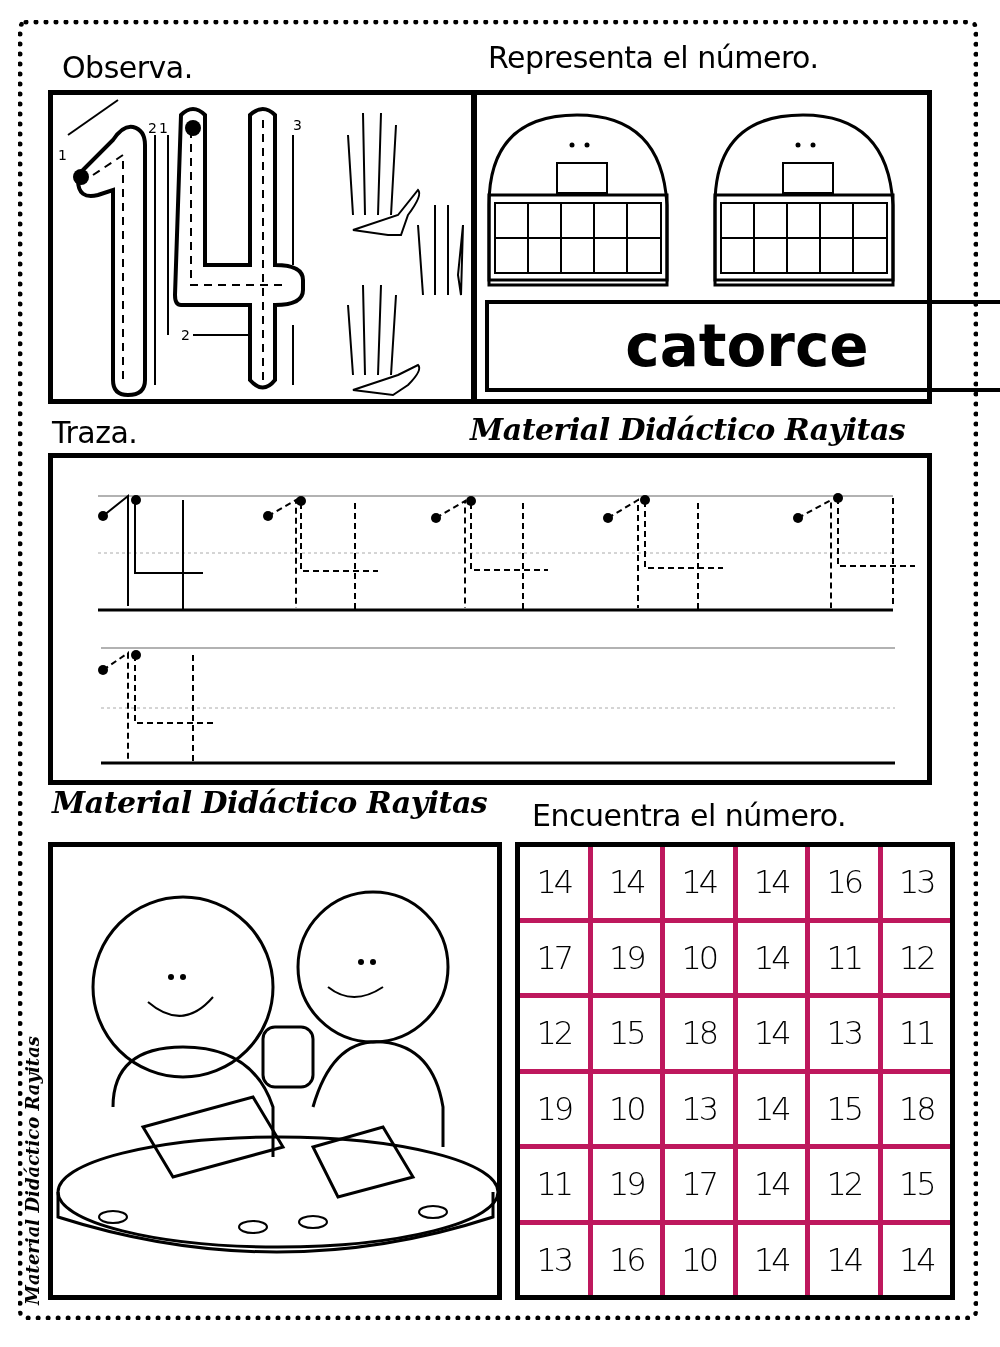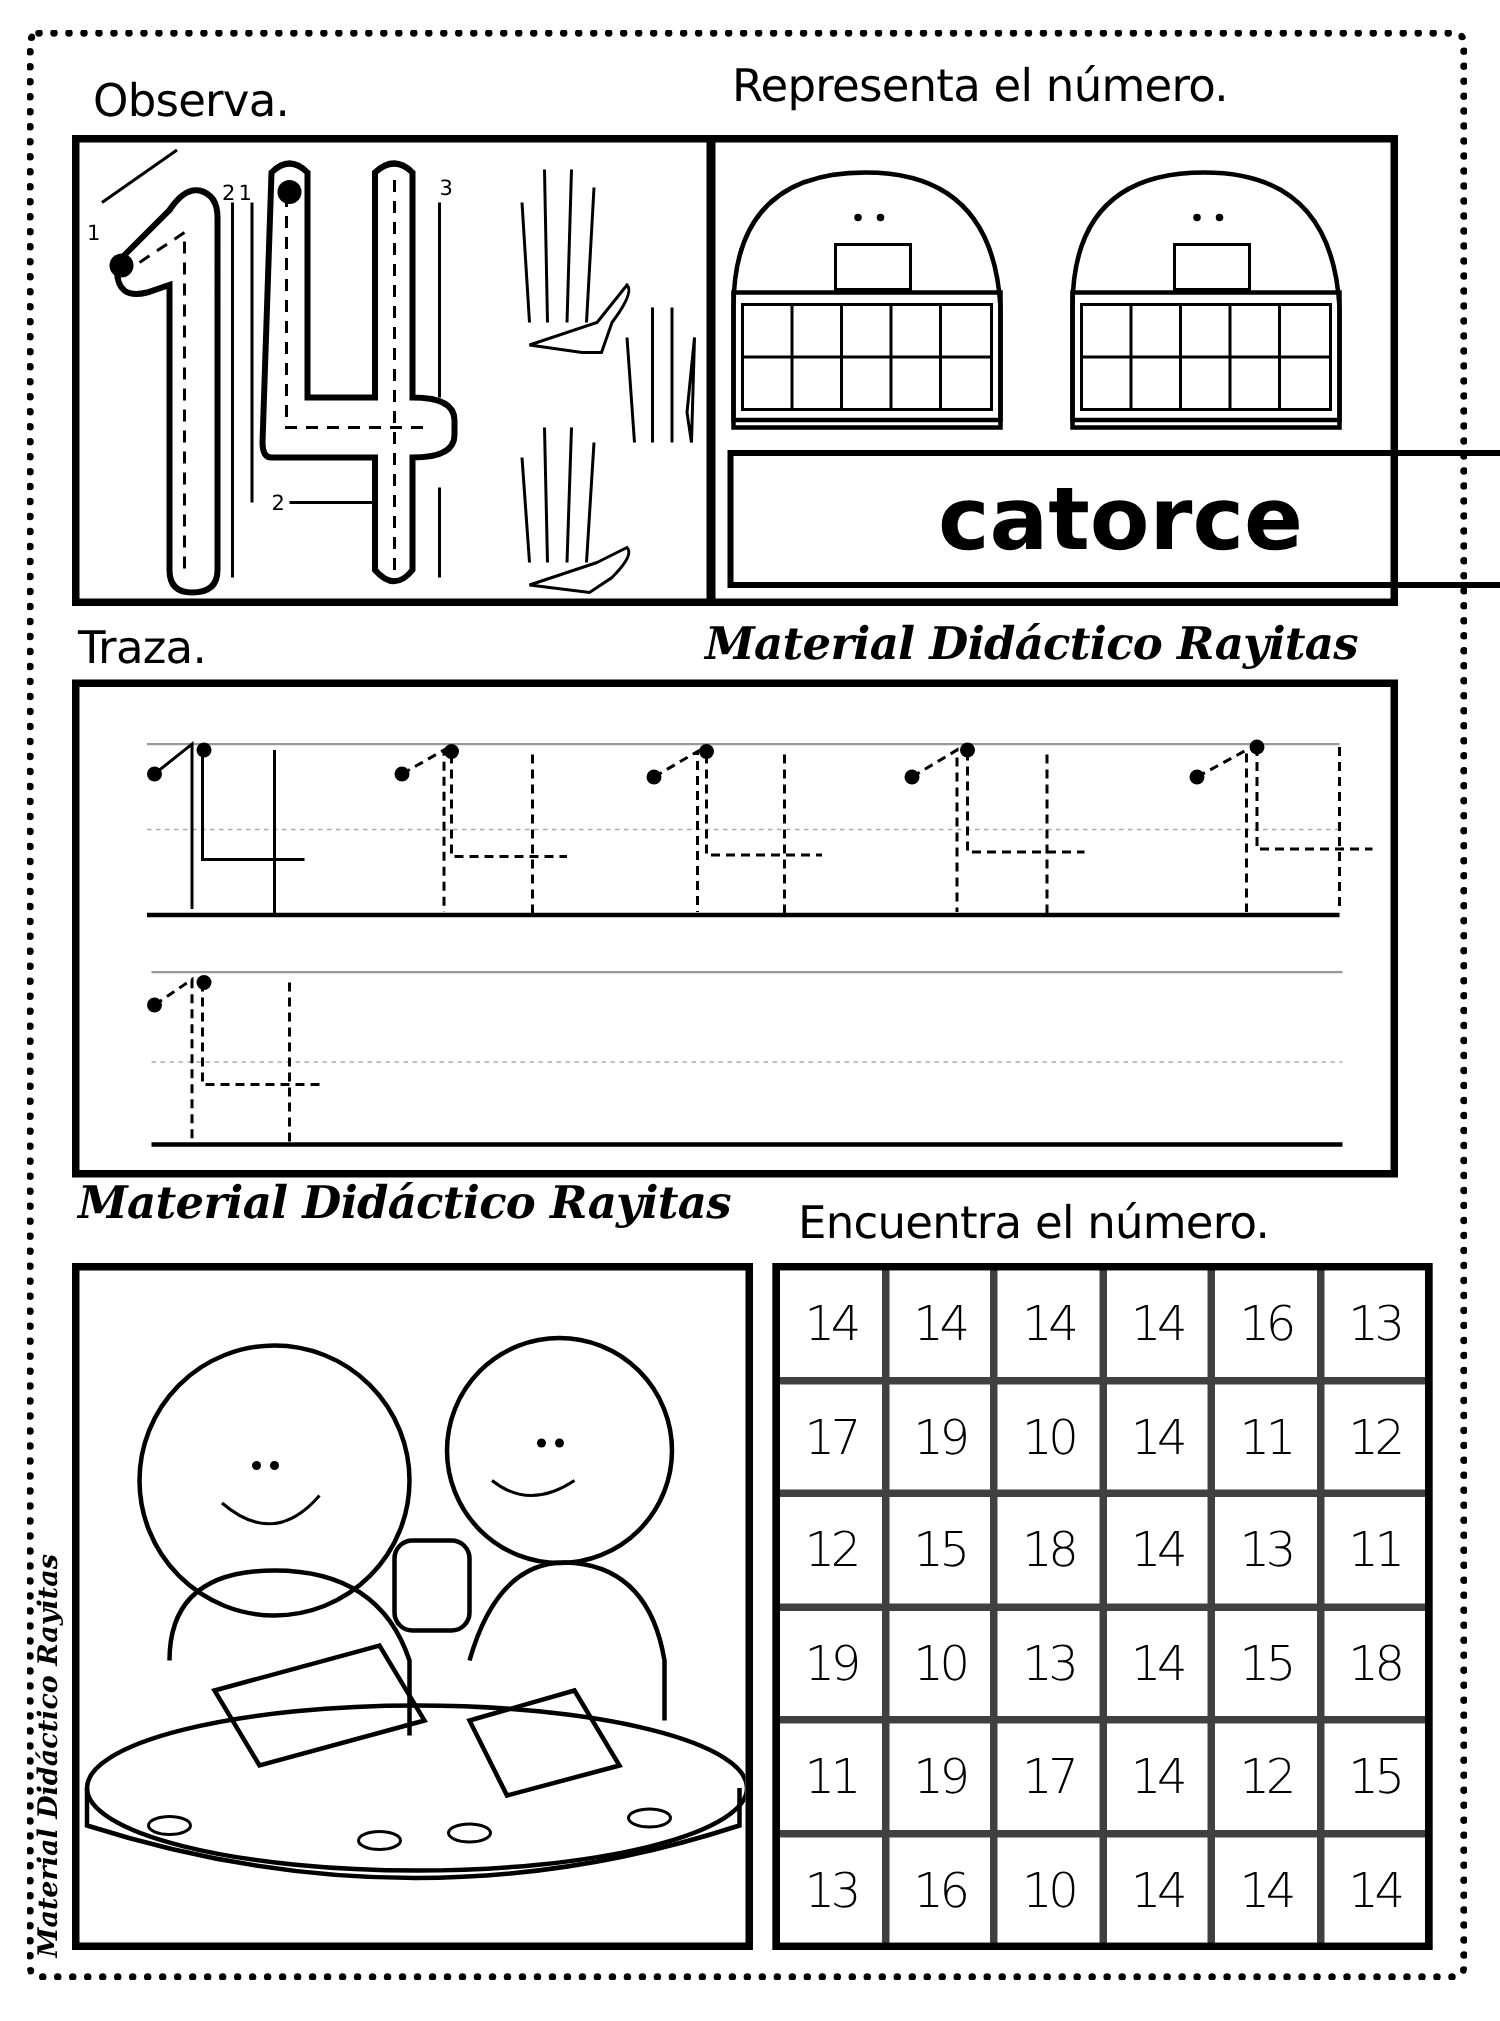--- a/index.html
+++ b/index.html
@@ -4,21 +4,21 @@
 <style>
   html,body{margin:0;padding:0;background:#fff;}
   body{width:1000px;height:1347px;position:relative;overflow:hidden;font-family:"DejaVu Sans",sans-serif;color:#000;}
   .abs{position:absolute;}
   .frame{left:18px;top:20px;width:960px;height:1300px;border:5px dotted #000;border-radius:8px;box-sizing:border-box;}
   .label{font-family:"DejaVu Sans",sans-serif;font-weight:400;font-size:30px;letter-spacing:-0.5px;}
   .brand{font-family:"DejaVu Serif",serif;font-style:italic;font-weight:bold;font-size:30px;letter-spacing:-0.5px;}
   .box{border:5px solid #000;box-sizing:border-box;background:#fff;}
   .word-box{border:4px solid #000;box-sizing:border-box;display:flex;align-items:center;justify-content:center;}
   .word{font-family:"DejaVu Sans",sans-serif;font-weight:bold;font-size:58px;}
-  .grid{display:grid;grid-template-columns:repeat(6,1fr);grid-template-rows:repeat(6,1fr);border:5px solid #000;box-sizing:border-box;background:#404040;gap:5px;}
+  .grid{display:grid;grid-template-columns:repeat(6,1fr);grid-template-rows:repeat(6,1fr);border:5px solid #000;box-sizing:border-box;background:#be185d;gap:5px;}
   .cell{background:#fff;display:flex;align-items:center;justify-content:center;font-family:"DejaVu Sans",sans-serif;font-weight:300;font-size:32px;letter-spacing:-3px;}
   .side{font-family:"DejaVu Serif",serif;font-style:italic;font-weight:bold;font-size:18px;transform:rotate(-90deg);transform-origin:left top;white-space:nowrap;}
 </style>
 </head>
 <body>
 
 <div class="abs frame"></div>
 
 <div class="abs label" style="left:62px;top:50px;">Observa.</div>
 <div class="abs box" style="left:48px;top:90px;width:428px;height:314px;">

